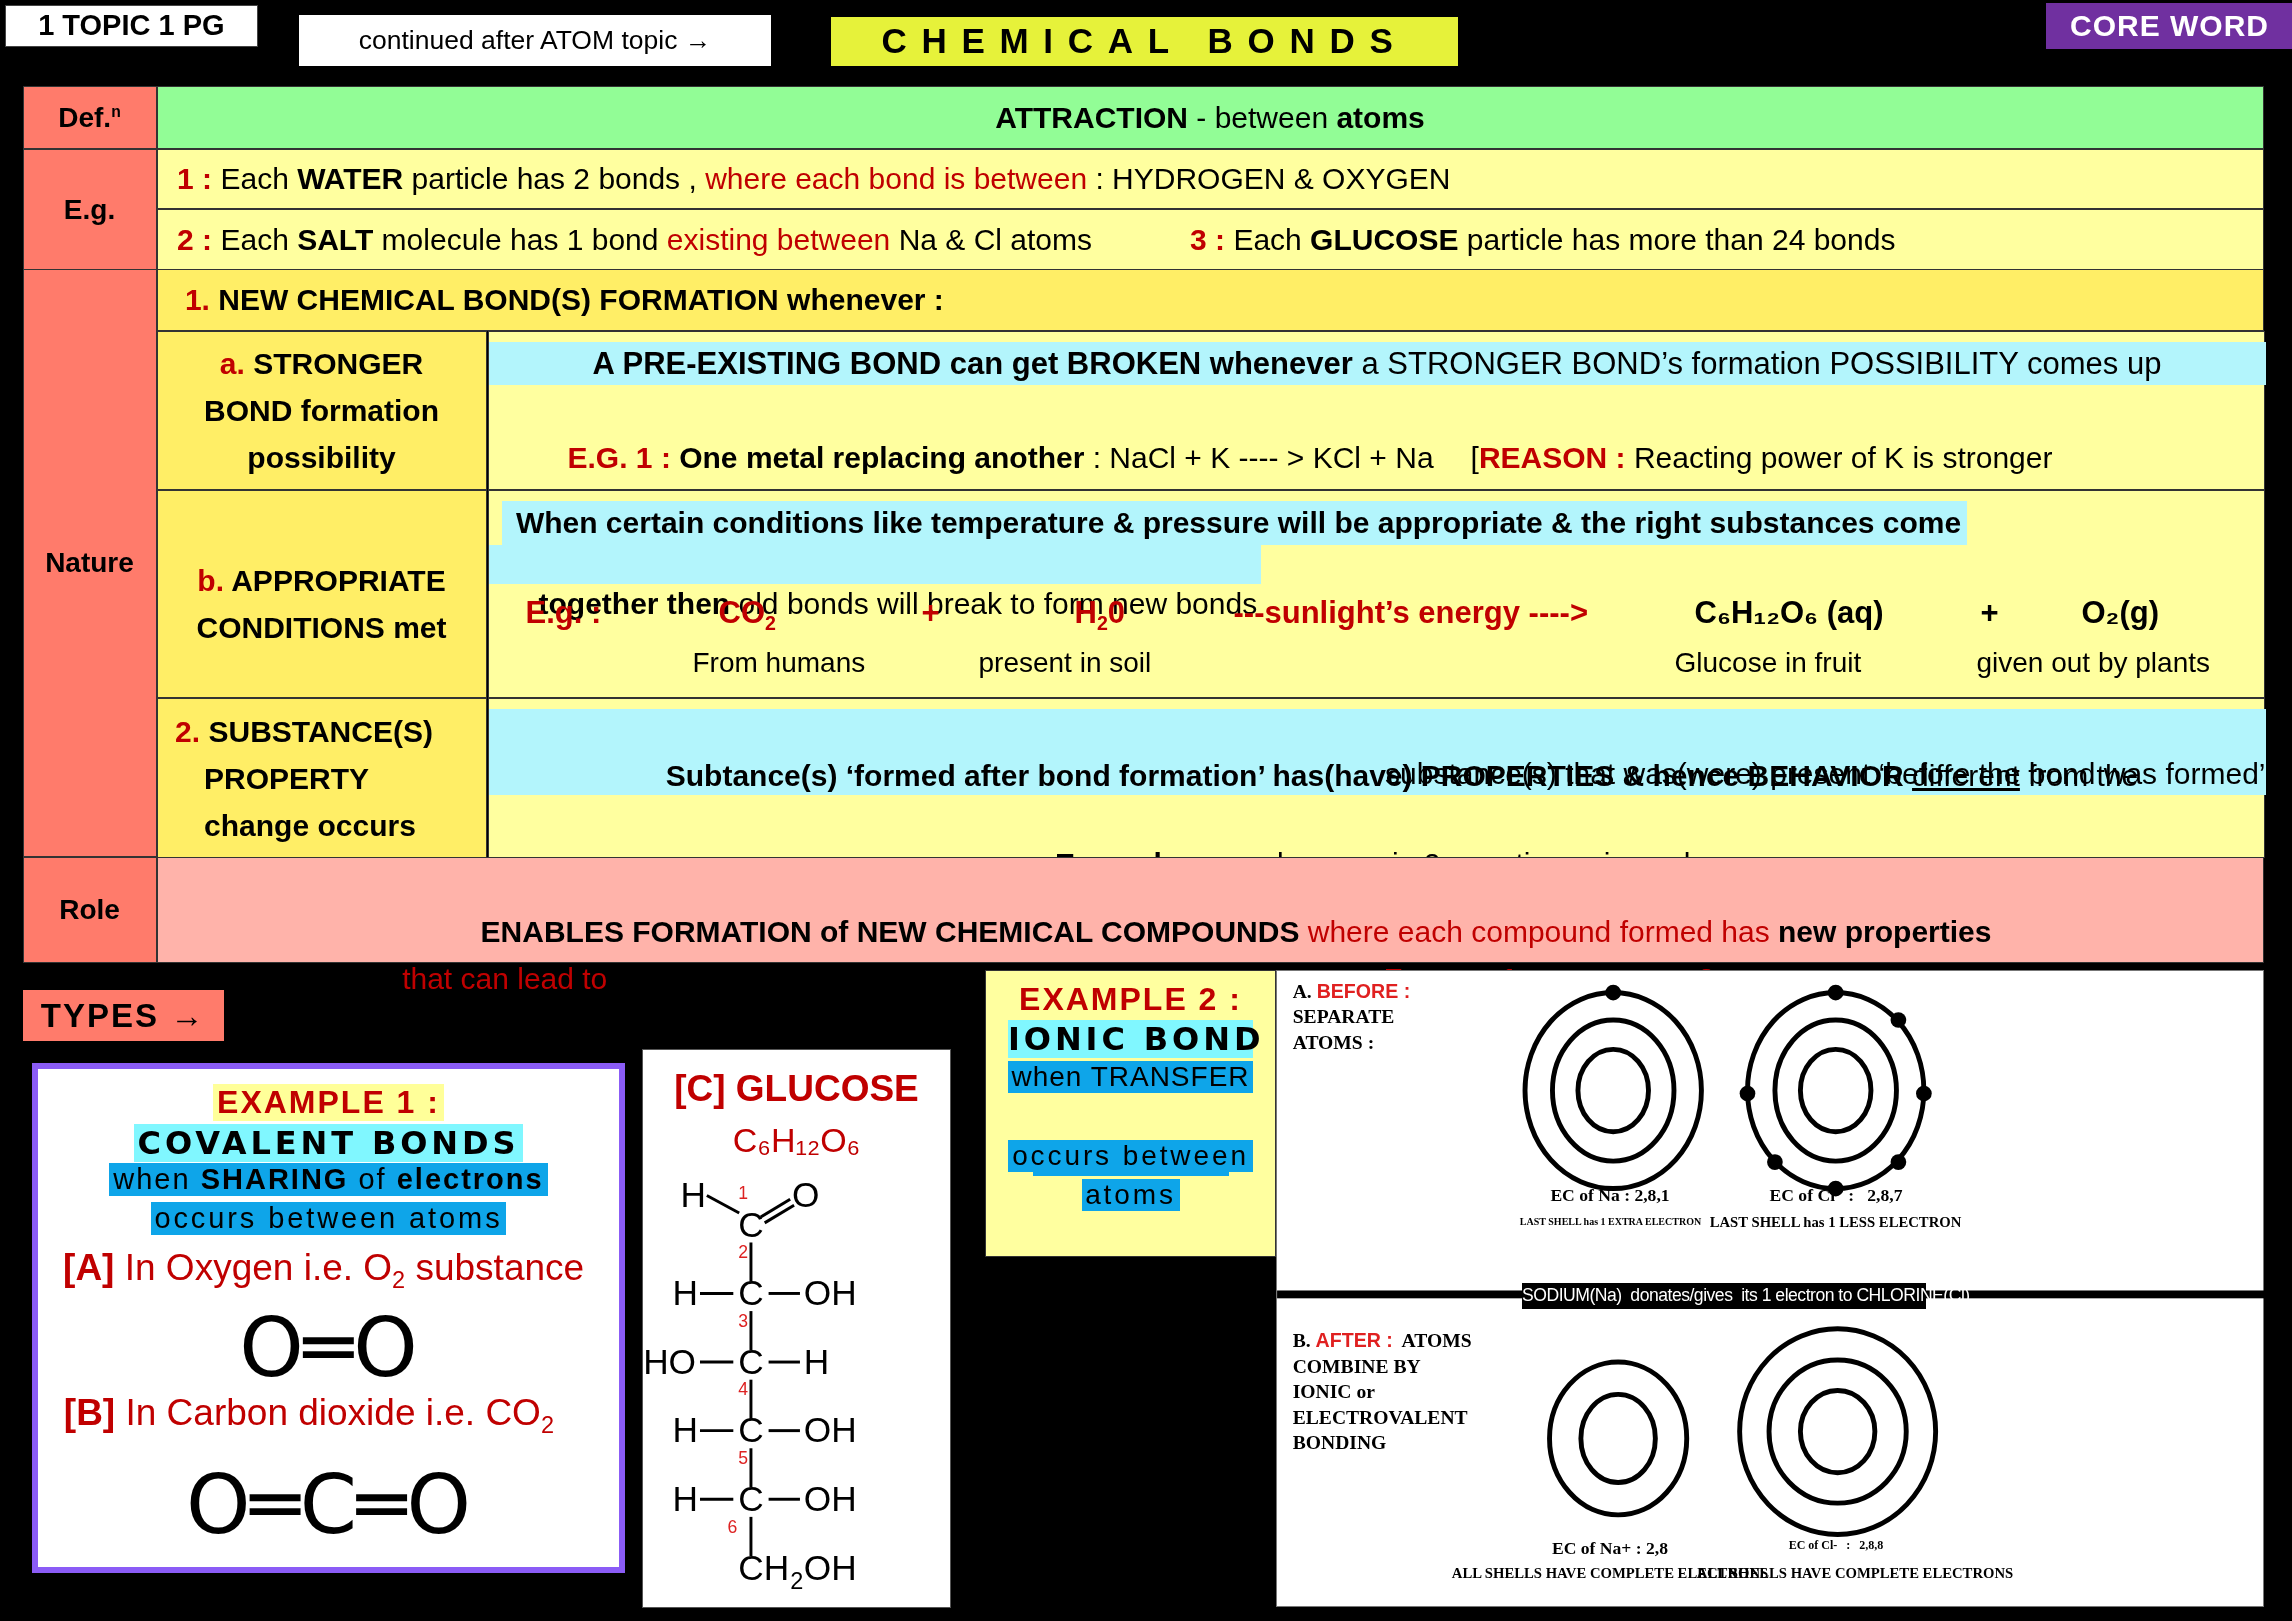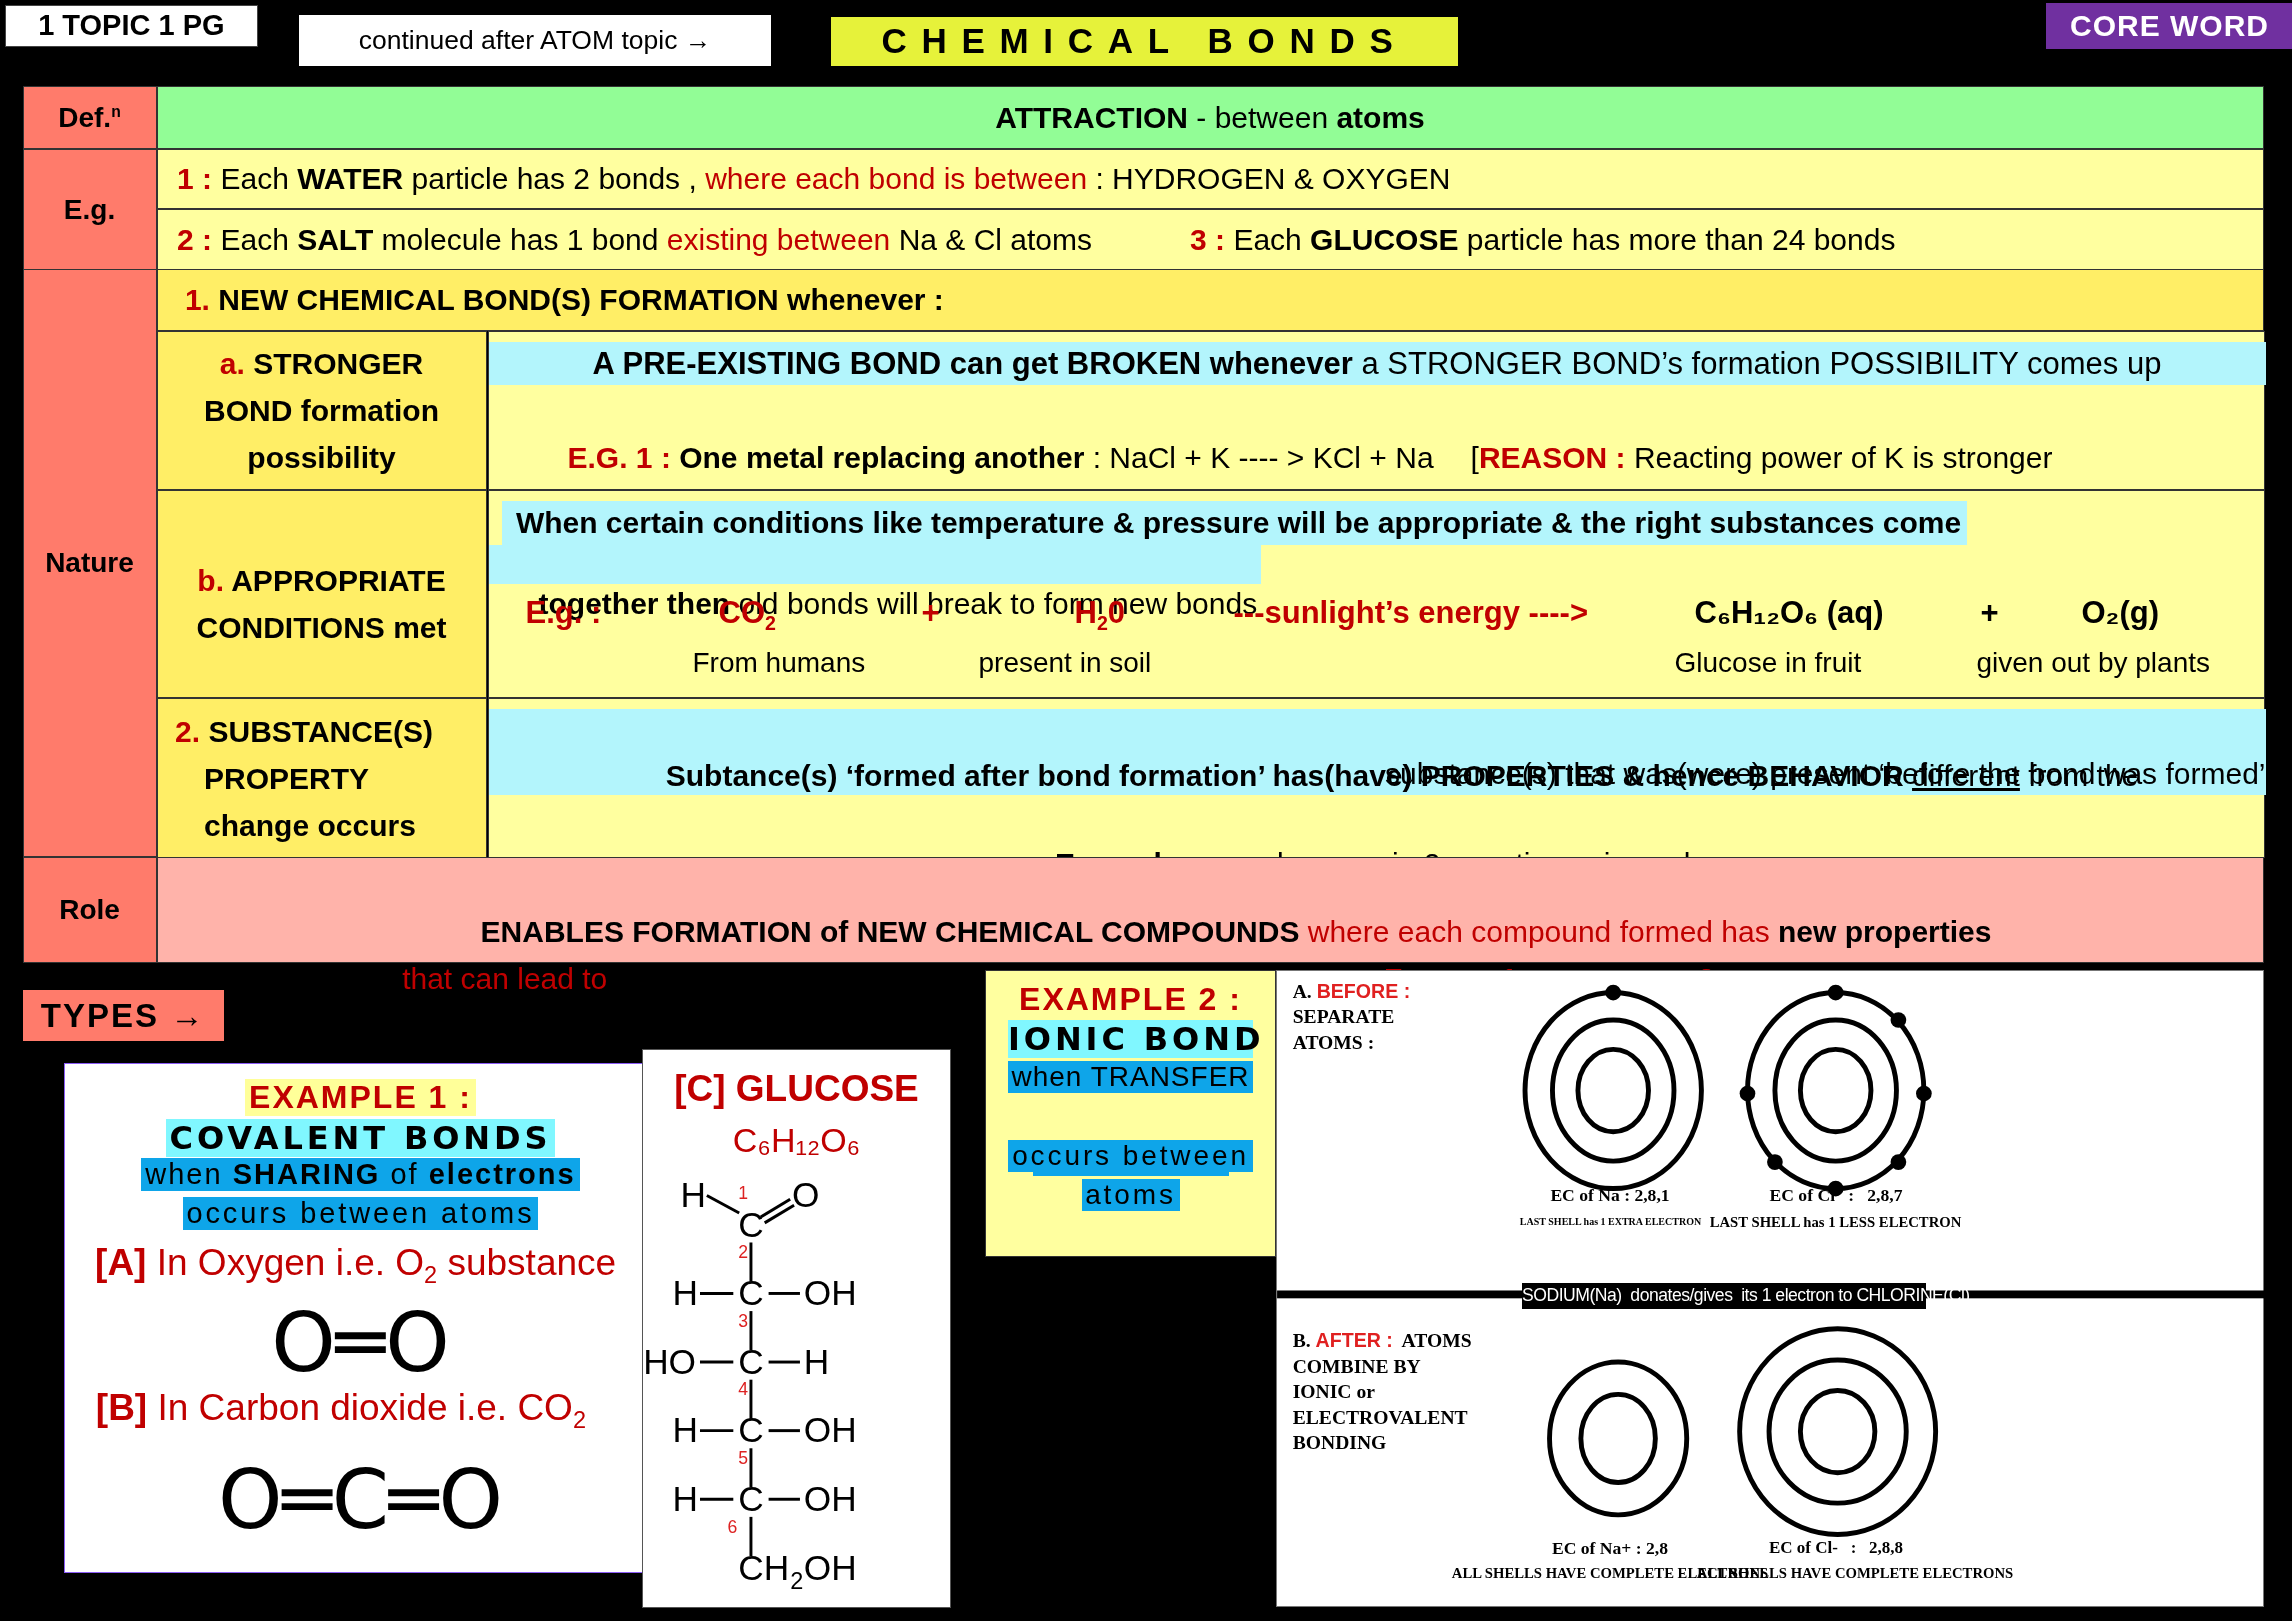--- a/index.html
+++ b/index.html
@@ -31,21 +31,21 @@
   .pale { background: #ffff9f; }
   .gold { background: #ffee66; }
   .pink { background: #ffb3aa; }
   .row-text { font-size: 30px; white-space: nowrap; }
   .left-text { justify-content: flex-start; padding-left: 19.6px; }
   .sub-lbl { font-weight: bold; font-size: 30px; line-height: 47px; flex-direction: column; }
 
   
   #types-box { left: 22.5px; top: 990px; width: 201px; height: 51px; background: #ff7b6b; font-weight:bold;
     font-size: 33px; display:flex; align-items:center; justify-content:center; letter-spacing: 2px; }
-  #ex1-box { left: 32px; top: 1063px; width: 593px; height: 510px; background: #fff; border: 1px solid #8b5cf6; margin-left: 32px; }
+  #ex1-box { left: 32px; top: 1063px; width: 593px; height: 510px; background: #fff; border: 6px solid #8b5cf6; }
   #ex1-box .line { position:absolute; left:0; width:100%; text-align:center; white-space:nowrap; }
   .tag { display:inline-block; padding: 0 3.9px; }
 
   #glu-box { left: 642px; top: 1049px; width: 309px; height: 559px; background: #fff; border: 1px solid #555; }
 
   #ex2-box { left: 985px; top: 970px; width: 291px; height: 287px; background: #ffff9f; border: 1px solid #333; padding-left: 24px; }
   #ex2-box .line { position:absolute; left:0; width:100%; text-align:center; white-space:nowrap; }
 
   #ionic-box { left: 1276px; top: 970px; width: 988px; height: 637px; background: #fff; border: 1px solid #777; }
   .serif { font-family: "Liberation Serif", serif; font-weight: bold; }
@@ -301,16 +301,16 @@
 
   <div class="abs serif" style="left:15.7px;top:357px;font-size:19.6px;line-height:25.5px;">
     <div style="white-space:pre"><span>B. </span><span style="color:#e02020;font-family:'Liberation Sans',sans-serif;">AFTER :</span><span>  ATOMS</span></div>
     <div>COMBINE BY</div>
     <div>IONIC or</div>
     <div>ELECTROVALENT</div>
     <div>BONDING</div>
   </div>
   <div class="abs serif" style="left:235px;top:567px;width:196px;text-align:center;font-size:17.6px;">EC of Na+ : 2,8</div>
   <div class="abs serif" style="left:127px;top:594px;width:412px;text-align:center;font-size:14.7px;">ALL SHELLS HAVE COMPLETE ELECTRONS</div>
-  <div class="abs serif" style="left:451px;top:567px;width:216px;text-align:center;font-size:17px;white-space:pre;">EC of Cl-   :   2,8,8</div>
+  <div class="abs serif" style="left:451px;top:567px;width:216px;text-align:center;font-size:12px;white-space:pre;">EC of Cl-   :   2,8,8</div>
   <div class="abs serif" style="left:372px;top:594px;width:412px;text-align:center;font-size:14.7px;">ALL SHELLS HAVE COMPLETE ELECTRONS</div>
 </div>
 
 
 </body></html>

